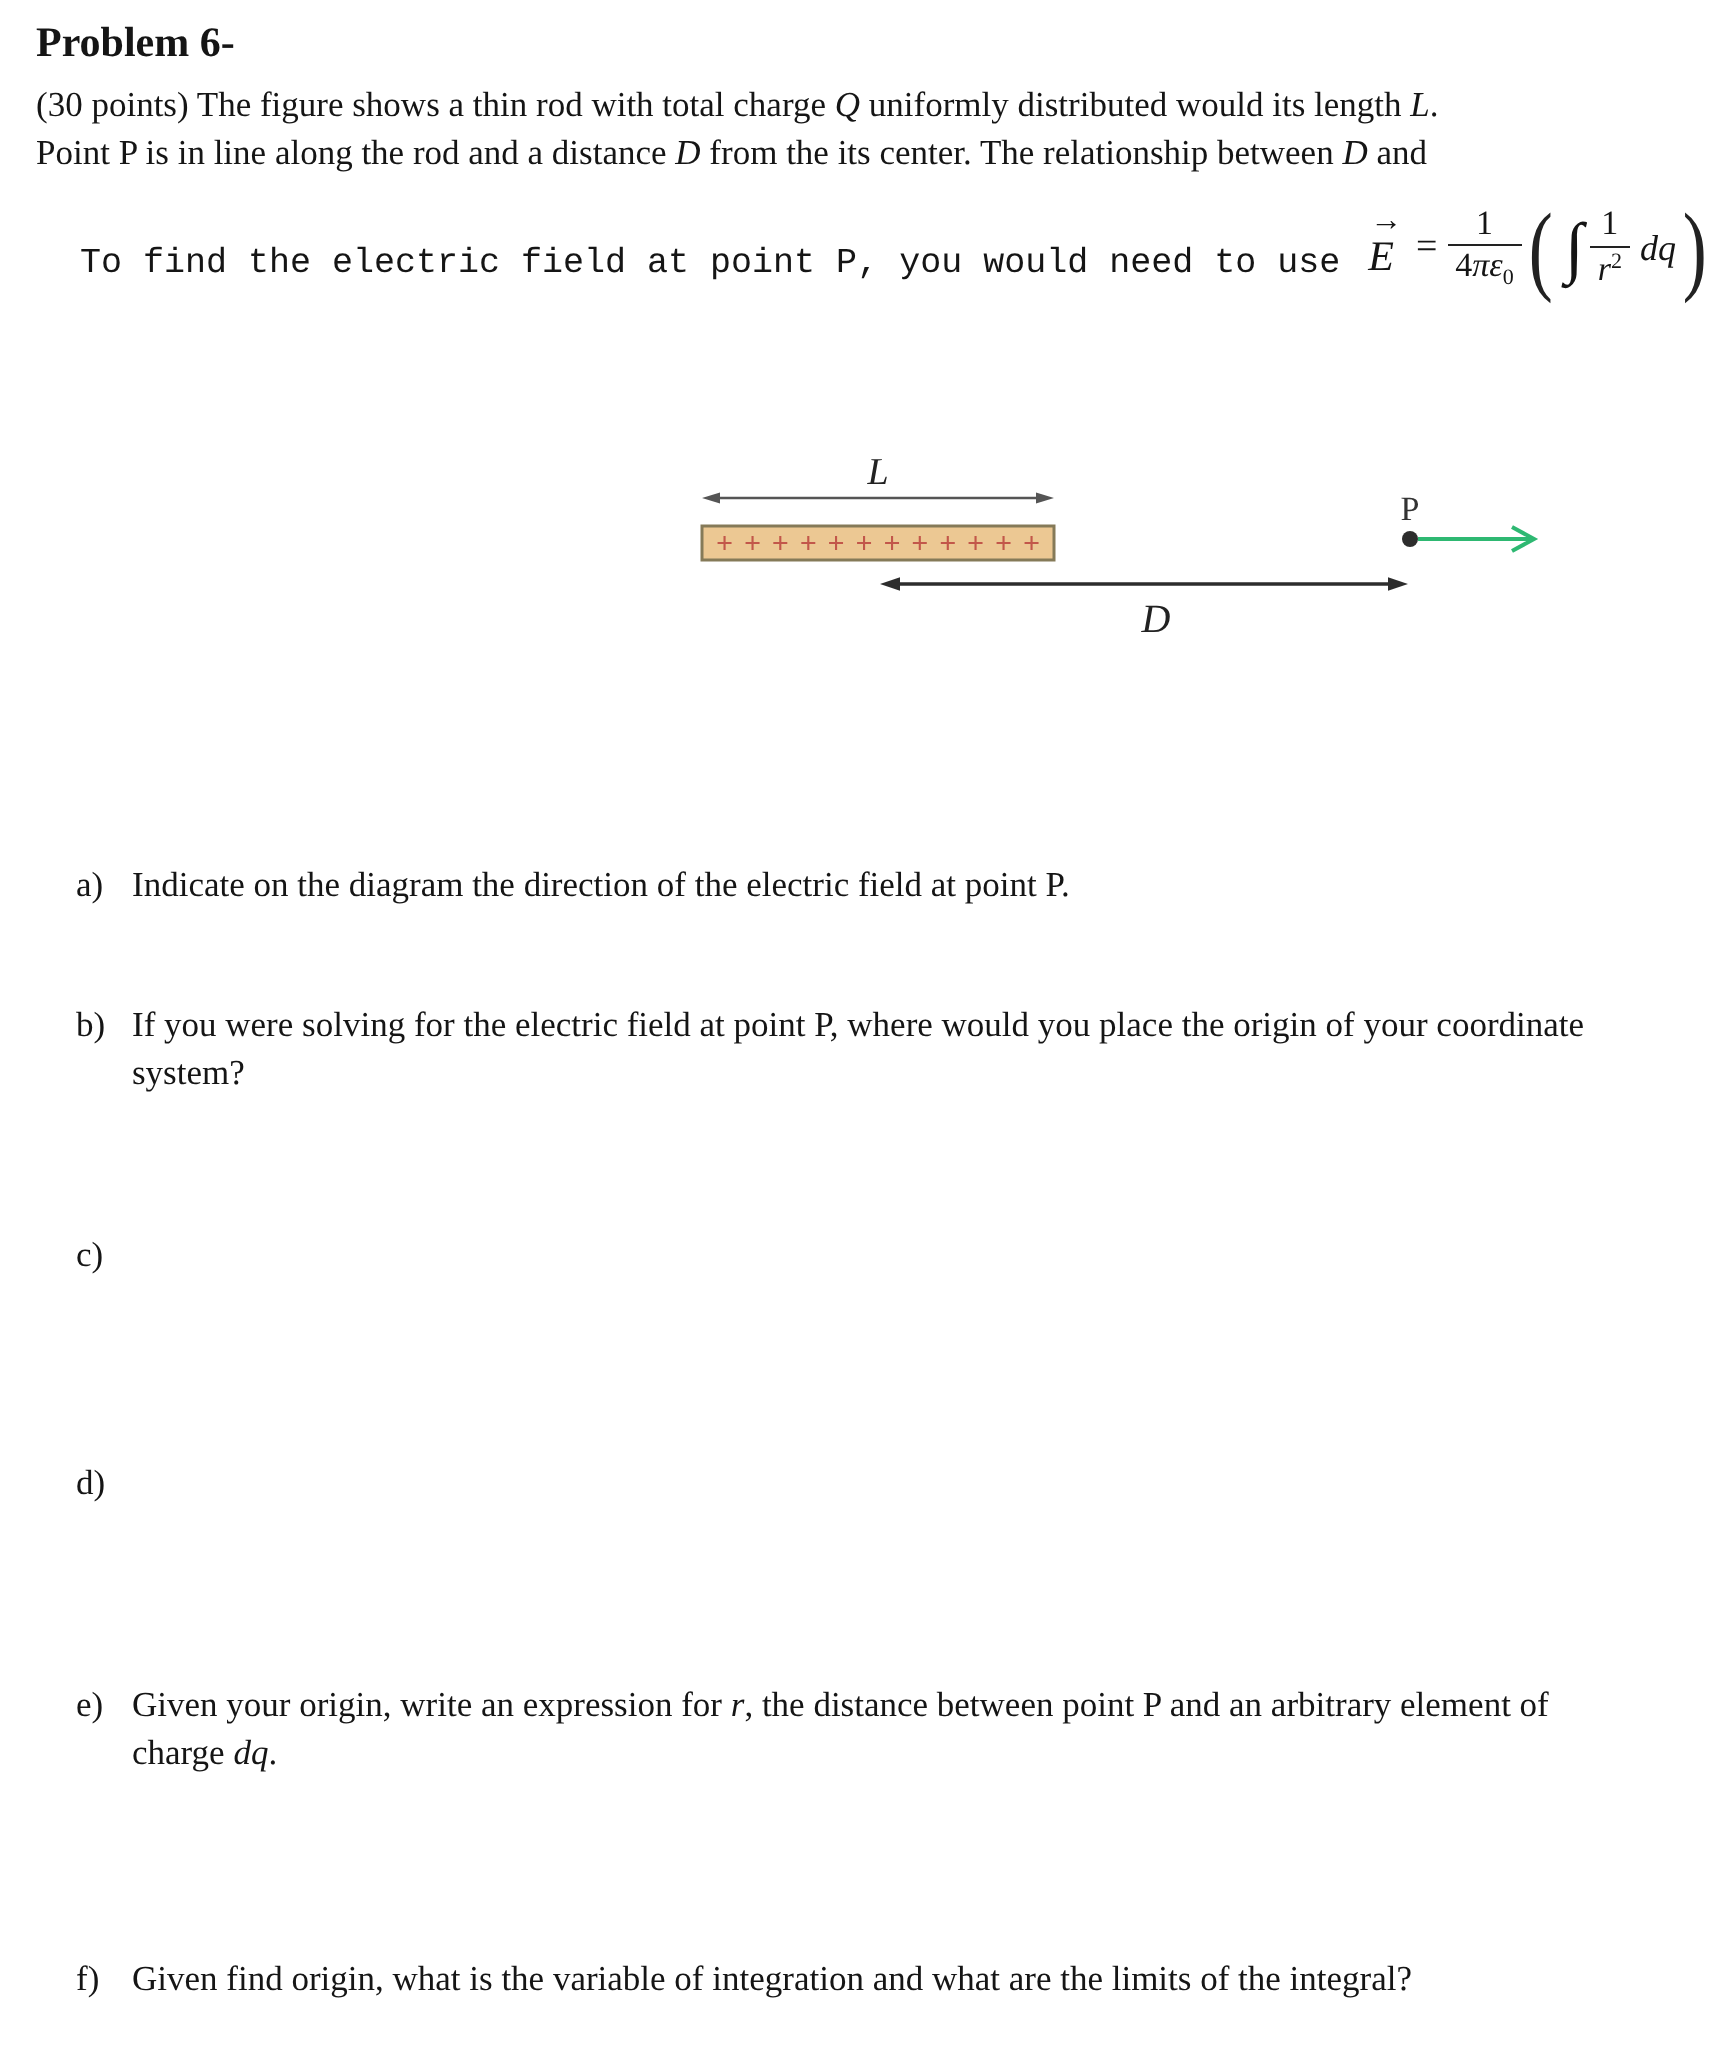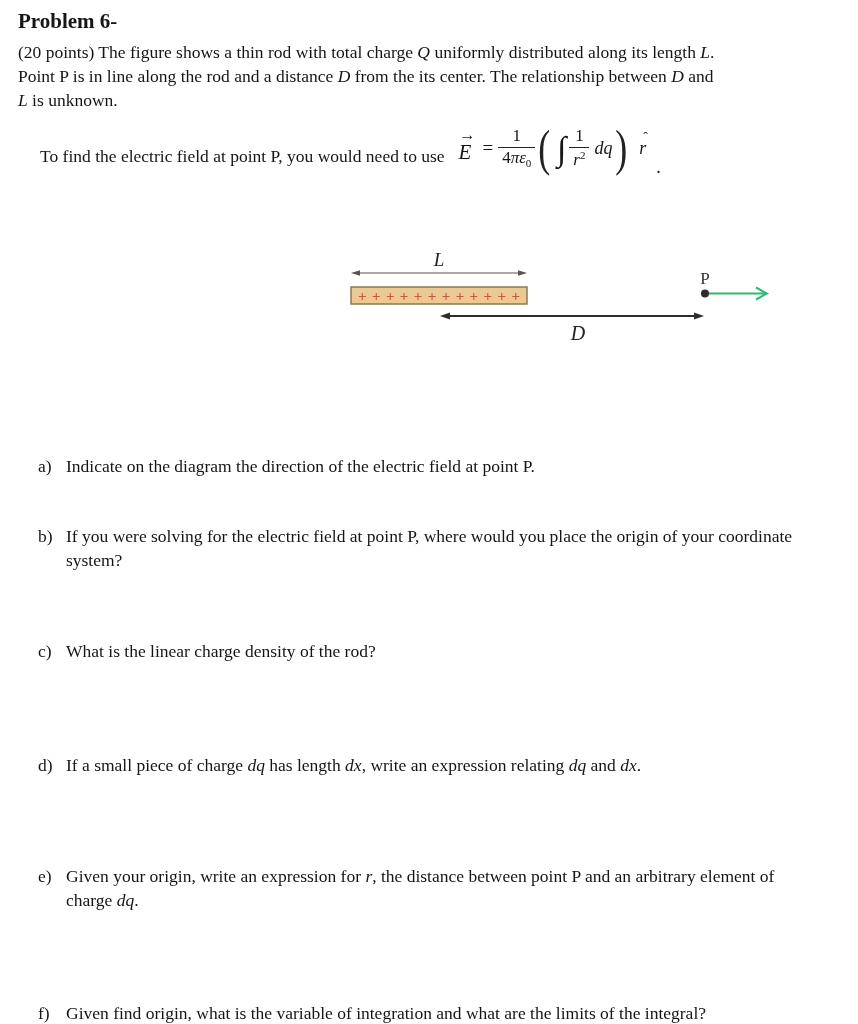--- a/index.html
+++ b/index.html
@@ -19,21 +19,21 @@
     line-height: 26px;
   }
 
   
   .intro { margin-top: 6px; font-size: 17.5px; line-height: 24px; }
   .intro-line { white-space: nowrap; }
   .var { font-style: italic; }
 
   
   .lead-row { display: flex; align-items: flex-start; margin-top: 0; height: 70px; }
-  .lead-text { font-size: 17.5px; line-height: 24px; margin-left: 22px; margin-top: 32px; white-space: nowrap; }
+  .lead-text { font-size: 17.5px; line-height: 24px; margin-left: 22px; margin-top: 32px; white-space: nowrap; font-family: Liberation Mono, monospace; }
 
   .equation {
     display: inline-flex;
     align-items: center;
     margin-left: 14px;
     margin-top: 4px;
     font-size: 18px;
     height: 64px;
   }
   .equation > * { flex: 0 0 auto; }
@@ -69,23 +69,22 @@
   .q-f { margin-top: 89px; }
 </style>
 </head>
 <body>
 
 <div class="page">
 
   <div class="title">Problem 6-</div>
 
   <div class="intro">
-    <div class="intro-line"><span>(20 points) The figure shows a thin rod with total charge </span><span class="var">Q</span><span> uniformly distributed along its length </span><span class="var">L</span><span>.</span></div>
+    <div class="intro-line"><span>(30 points) The figure shows a thin rod with total charge </span><span class="var">Q</span><span> uniformly distributed would its length </span><span class="var">L</span><span>.</span></div>
     <div class="intro-line"><span>Point P is in line along the rod and a distance </span><span class="var">D</span><span> from the its center. The relationship between </span><span class="var">D</span><span> and</span></div>
-    <div class="intro-line"><span class="var">L</span><span> is unknown.</span></div>
   </div>
 
   <div class="lead-row">
     <span class="lead-text">To find the electric field at point P, you would need to use</span>
     <span class="equation">
       <span class="evec"><span>E</span><span class="vec-arrow">→</span></span>
       <span class="eq-equals">=</span>
       <span class="frac">
         <span class="num">1</span>
         <span class="den"><span>4</span><span class="itv">πε</span><span class="subscript">0</span></span>
@@ -130,25 +129,23 @@
     <div class="q-row q-a">
       <span class="q-label">a)</span>
       <span class="q-text"><span>Indicate on the diagram the direction of the electric field at point P.</span></span>
     </div>
     <div class="q-row q-b">
       <span class="q-label">b)</span>
       <span class="q-text"><span>If you were solving for the electric field at point P, where would you place the origin of your coordinate system?</span></span>
     </div>
     <div class="q-row q-c">
       <span class="q-label">c)</span>
-      <span class="q-text"><span>What is the linear charge density of the rod?</span></span>
     </div>
     <div class="q-row q-d">
       <span class="q-label">d)</span>
-      <span class="q-text"><span>If a small piece of charge </span><span class="var">dq</span><span> has length </span><span class="var">dx</span><span>, write an expression relating </span><span class="var">dq</span><span> and </span><span class="var">dx</span><span>.</span></span>
     </div>
     <div class="q-row q-e">
       <span class="q-label">e)</span>
       <span class="q-text"><span>Given your origin, write an expression for </span><span class="var">r</span><span>, the distance between point P and an arbitrary element of charge </span><span class="var">dq</span><span>.</span></span>
     </div>
     <div class="q-row q-f">
       <span class="q-label">f)</span>
       <span class="q-text"><span>Given find origin, what is the variable of integration and what are the limits of the integral?</span></span>
     </div>
   </div>

